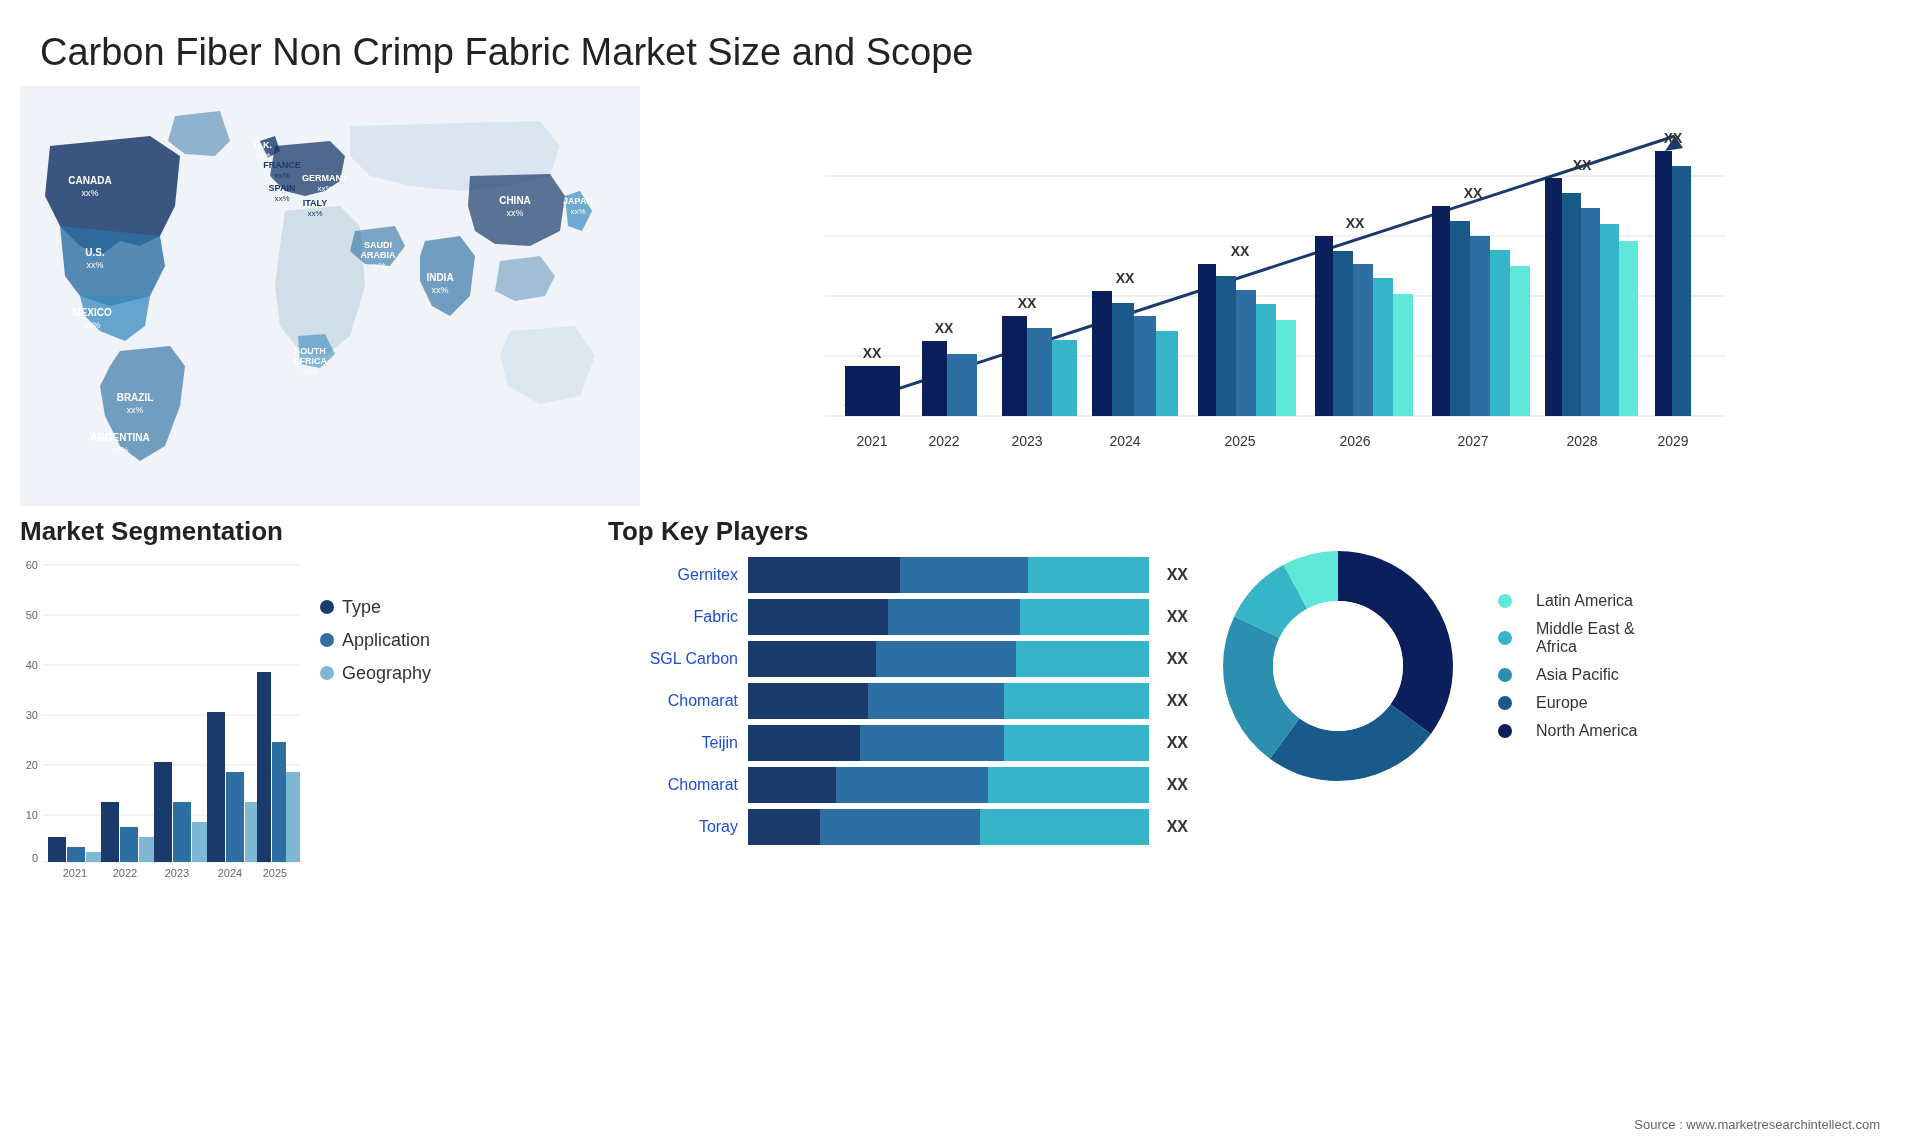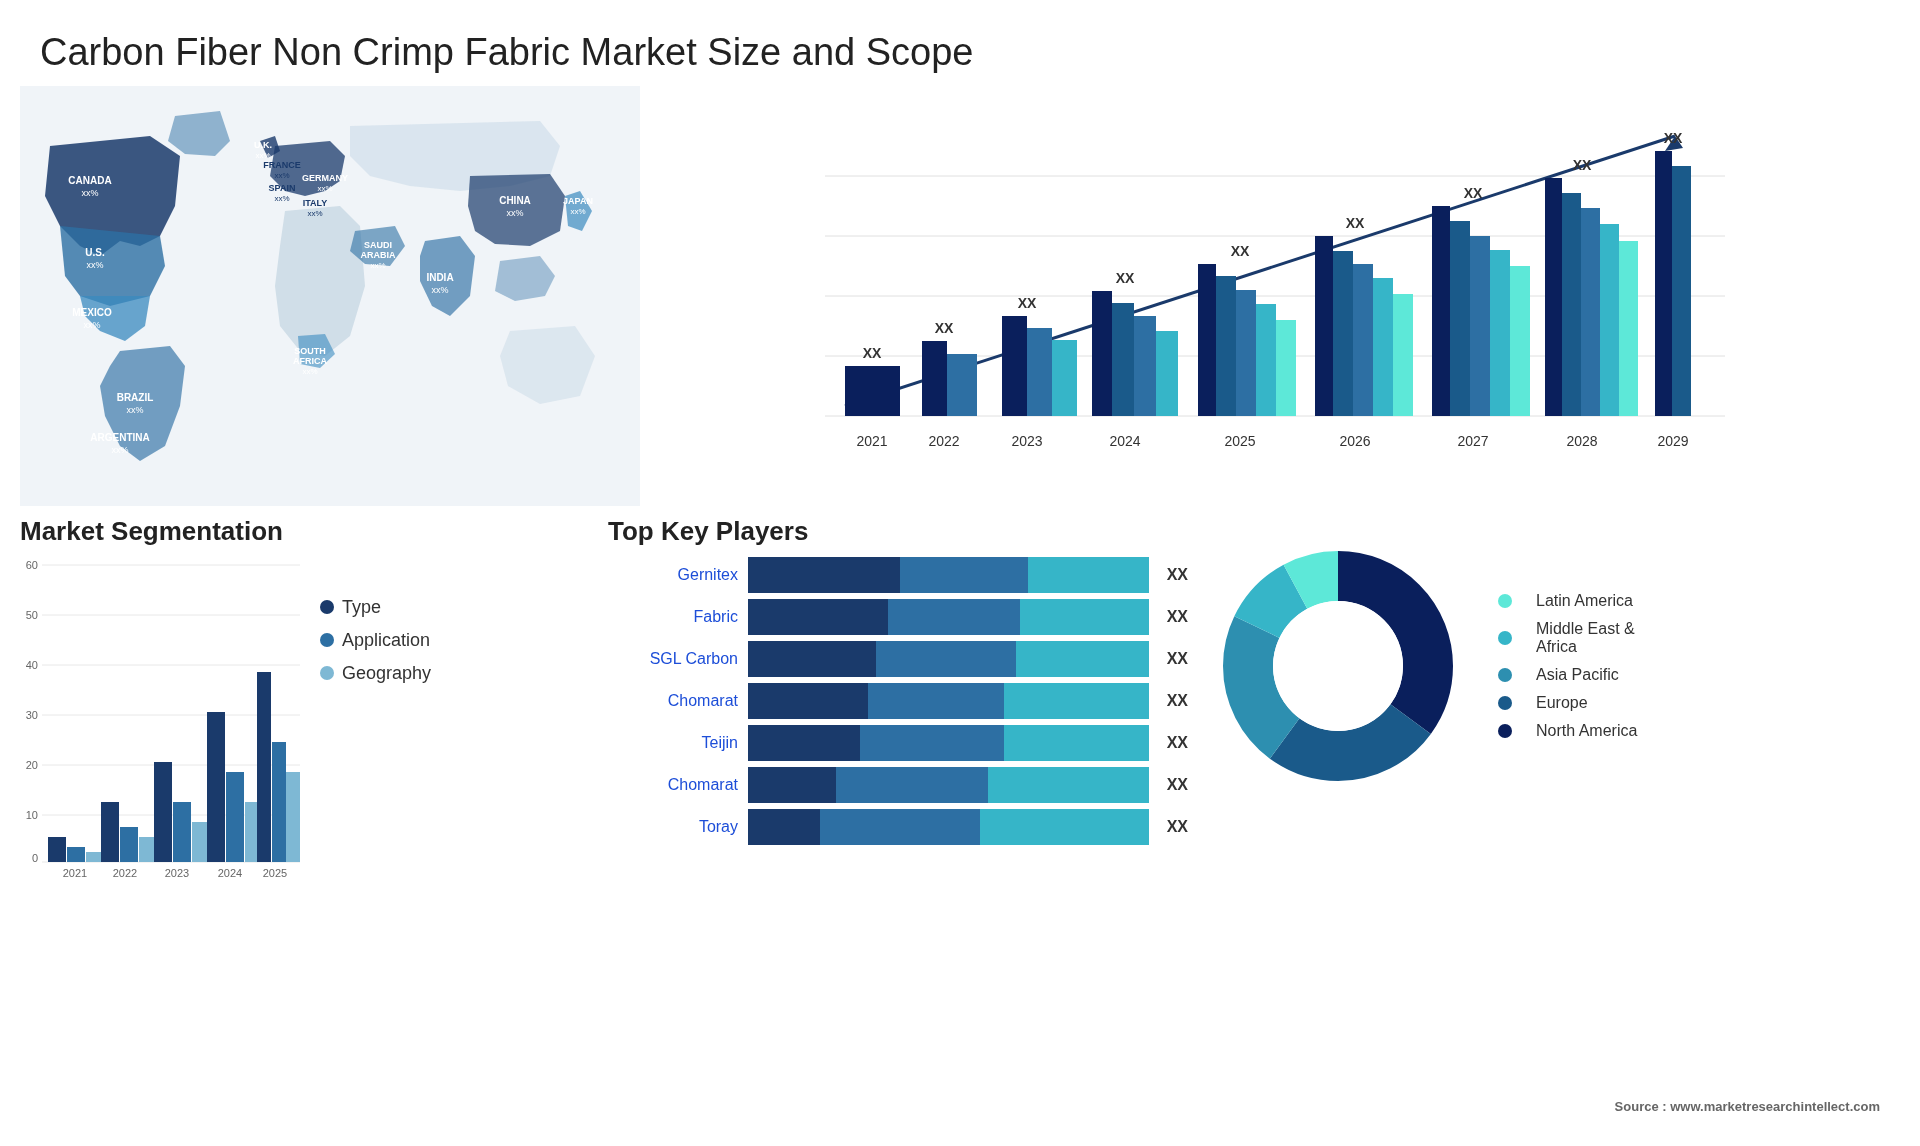--- a/index.html
+++ b/index.html
@@ -589,15 +589,15 @@
         <div class="regional-legend-item">
           <div class="regional-dot" style="background:#0a1f5c;"></div>
           <span>North America</span>
         </div>
       </div>
     </div>
   </div>
 
 </div>
 
-<div style="position:absolute; bottom:31px; right:40px;font-weight:bold;">
+<div style="position:absolute; bottom:13px; right:40px;">
   <span style="font-size:13px; color:#666;">Source : www.marketresearchintellect.com</span>
 </div>
 
 </body></html>

